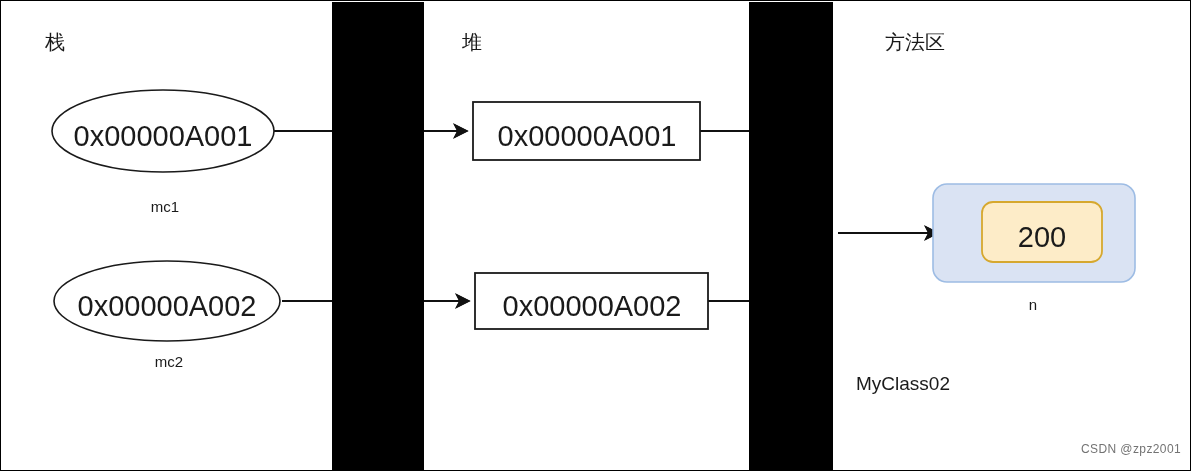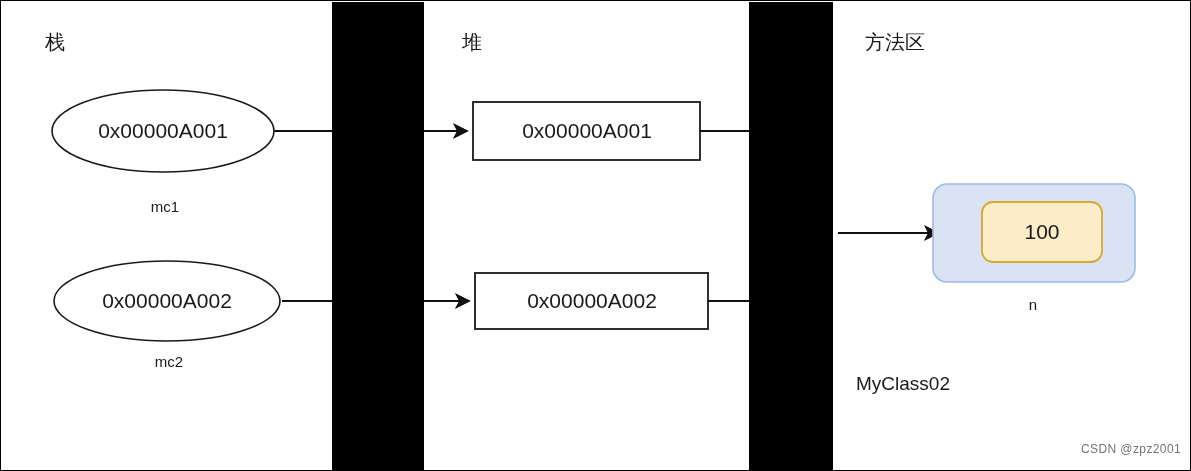--- a/index.html
+++ b/index.html
@@ -30,21 +30,21 @@
   .lbl {
     position: absolute;
     color: #1a1a1a;
     white-space: pre;
     line-height: 1.18;
   }
   .region-title {
     font-size: 20px;
   }
   .node-text {
-    font-size: 21px;
+    font-size: 29px;
     text-align: center;
   }
   .caption {
     font-size: 15px;
     text-align: center;
   }
   .block-text {
     font-size: 19px;
     line-height: 1.35;
   }
@@ -91,31 +91,31 @@
 
     <rect x="472" y="101" width="227" height="58" fill="#ffffff" stroke="#1a1a1a" stroke-width="1.8"></rect>
     <rect x="474" y="272" width="233" height="56" fill="#ffffff" stroke="#1a1a1a" stroke-width="1.8"></rect>
 
     <rect x="932" y="183" width="202" height="98" rx="14" ry="14" fill="#dae3f3" stroke="#9dbce4" stroke-width="1.6"></rect>
     <rect x="981" y="201" width="120" height="60" rx="11" ry="11" fill="#fdecc8" stroke="#d6a82e" stroke-width="1.8"></rect>
   </svg>
 
   <div class="lbl region-title" style="left:44px; top:30px;">栈</div>
   <div class="lbl region-title" style="left:461px; top:30px;">堆</div>
-  <div class="lbl region-title" style="left:864px; top:30px;">方法区</div>
+  <div class="lbl region-title" style="left:884px; top:30px;">方法区</div>
 
   <div class="lbl node-text centered" style="left:162px; top:118px;">0x00000A001</div>
   <div class="lbl caption centered" style="left:164px; top:197px;">mc1</div>
 
   <div class="lbl node-text centered" style="left:166px; top:288px;">0x00000A002</div>
   <div class="lbl caption centered" style="left:168px; top:352px;">mc2</div>
 
   <div class="lbl node-text centered" style="left:586px; top:118px;">0x00000A001</div>
   <div class="lbl node-text centered" style="left:591px; top:288px;">0x00000A002</div>
 
-  <div class="lbl node-text centered" style="left:1041px; top:219px;">100</div>
+  <div class="lbl node-text centered" style="left:1041px; top:219px;">200</div>
   <div class="lbl caption centered" style="left:1032px; top:295px;">n</div>
 
   <div class="lbl block-text" style="left:855px; top:370px;">MyClass02</div>
 
   <div class="lbl watermark" style="left:1080px; top:441px;">CSDN @zpz2001</div>
 
 </div>
 
 </body></html>

